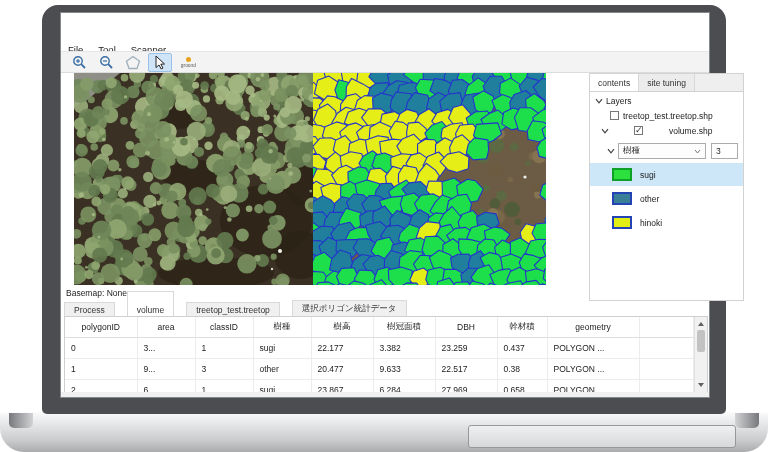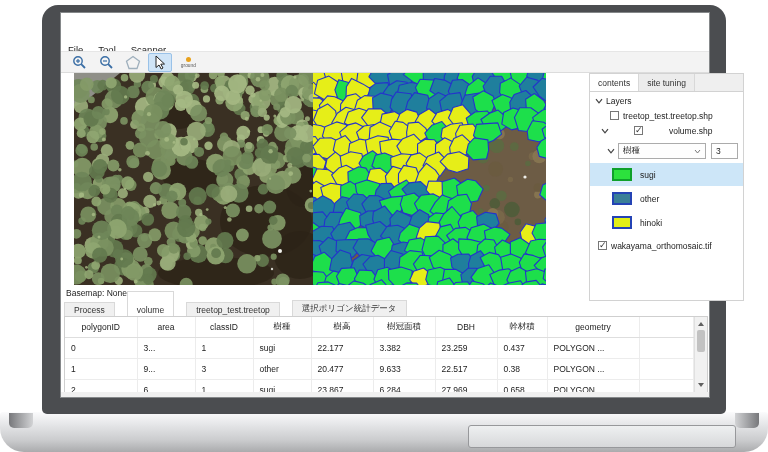--- a/index.html
+++ b/index.html
@@ -884,24 +884,20 @@
           <span class="lbl">sugi</span>
         </div>
         <div class="leg">
           <span class="sw" style="background: rgb(58, 127, 152); border-color: rgb(36, 67, 181);"></span>
           <span class="lbl">other</span>
         </div>
         <div class="leg">
           <span class="sw" style="background: rgb(226, 239, 23); border-color: rgb(36, 67, 181);"></span>
           <span class="lbl">hinoki</span>
         </div>
-        <div class="trow" style="padding-left: 8px; margin-top: 5px;">
-          <span class="cb checked"></span>
-          <span>wakayama_orthomosaic.tif</span>
-        </div>
       </div>
   </div>
 
   <div class="tabsbar" id="btabs">
       <div class="btab">Process</div>
       <div class="btab active">volume</div>
       <div class="btab">treetop_test.treetop</div>
       <div class="btab">選択ポリゴン統計データ</div>
     </div>
 

